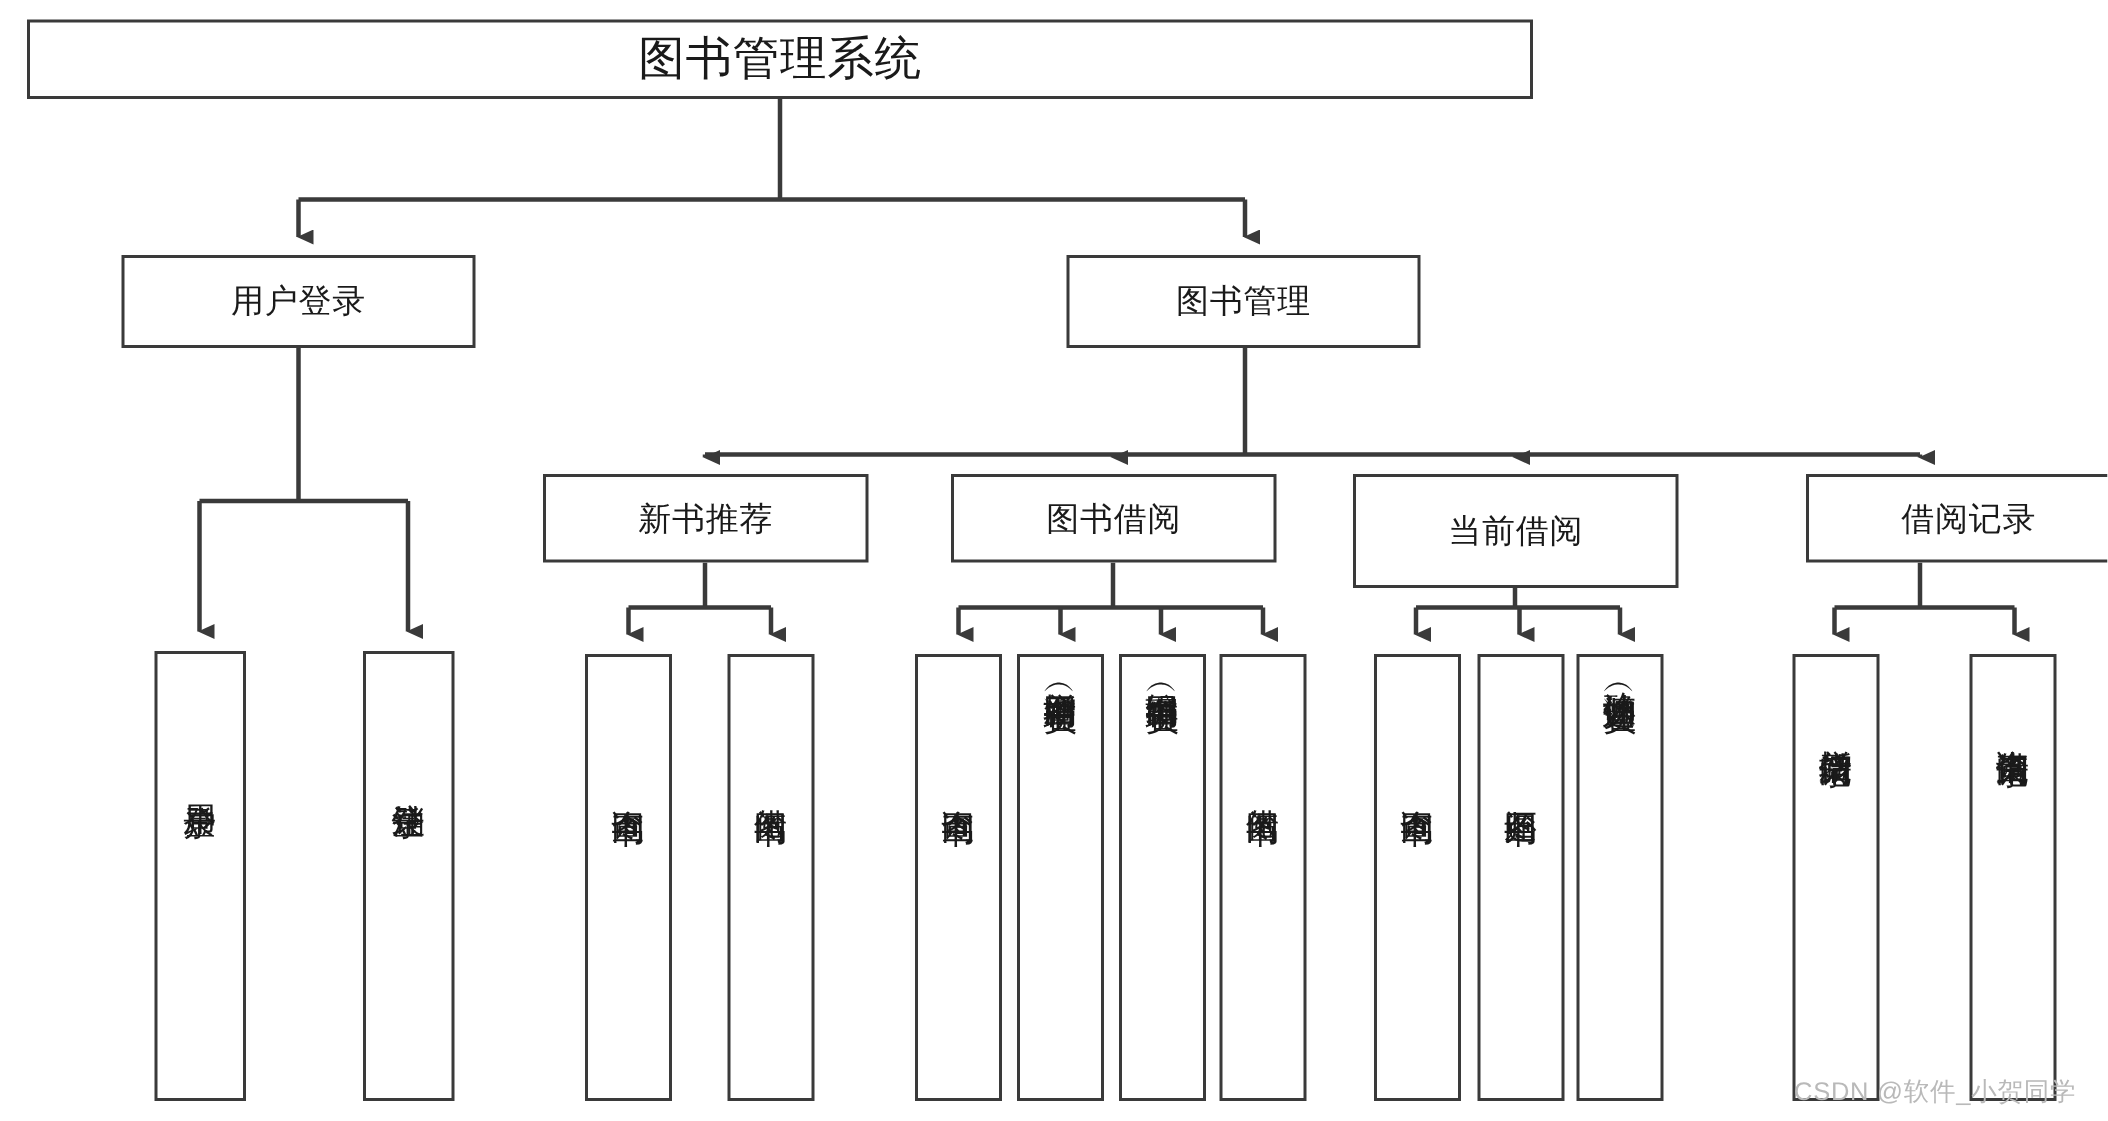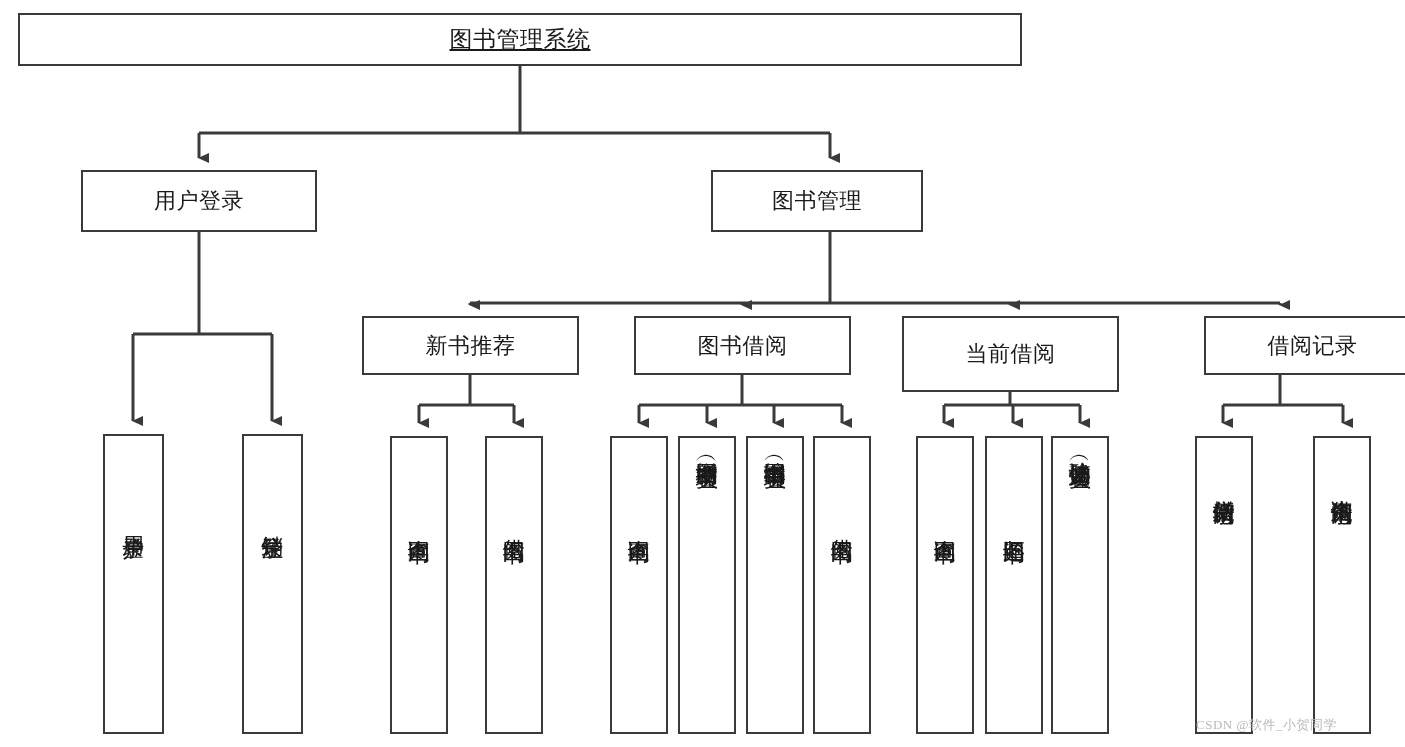--- a/index.html
+++ b/index.html
@@ -37,44 +37,42 @@
   .node .label {
     display: block;
     text-align: center;
     line-height: 1.18;
     letter-spacing: 0.5px;
   }
   .node.horiz .label {
     font-size: 22px;
   }
   .node.root .label {
-    font-size: 23px;
-    text-decoration: underline;
+    font-size: 31px;
   }
   .node.vert {
     align-items: flex-start;
     justify-content: center;
     padding-top: 8px;
   }
   .node.vert .label {
     writing-mode: vertical-rl;
     text-orientation: upright;
     font-size: 22px;
     line-height: 1.06;
     letter-spacing: 1px;
     white-space: nowrap;
   }
   .watermark {
     position: absolute;
     color: #b9b9b9;
-    font-size: 13px;
+    font-size: 17px;
     letter-spacing: 0.5px;
     white-space: nowrap;
     pointer-events: none;
-    font-family: Liberation Serif, serif;
   }
 </style>
 </head>
 <body>
 
 <div id="canvas">
 
   <svg class="edges" viewBox="0 0 1405 747" xmlns="http://www.w3.org/2000/svg">
     <defs>
       <marker id="arrow" markerWidth="10" markerHeight="11" refX="5" refY="10" orient="auto" markerUnits="userSpaceOnUse">
@@ -125,21 +123,21 @@
     </g>
   </svg>
 
   <div class="node horiz root" style="left:18px; top:13px; width:1004px; height:53px;">
     <span class="label">图书管理系统</span>
   </div>
 
   <div class="node horiz" style="left:81px; top:170px; width:236px; height:62px;">
     <span class="label">用户登录</span>
   </div>
-  <div class="node horiz" style="left:711px; top:170px; width:212px; height:62px;">
+  <div class="node horiz" style="left:711px; top:170px; width:236px; height:62px;">
     <span class="label">图书管理</span>
   </div>
 
   <div class="node horiz" style="left:634px; top:316px; width:217px; height:59px;">
     <span class="label">图书借阅</span>
   </div>
   <div class="node horiz" style="left:362px; top:316px; width:217px; height:59px;">
     <span class="label">新书推荐</span>
   </div>
   <div class="node horiz" style="left:902px; top:316px; width:217px; height:76px;">

